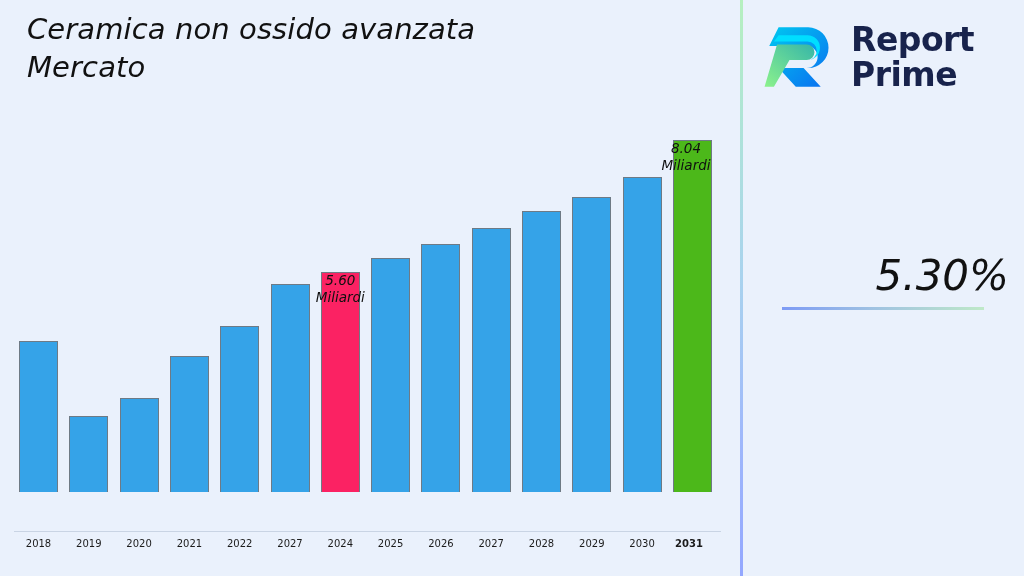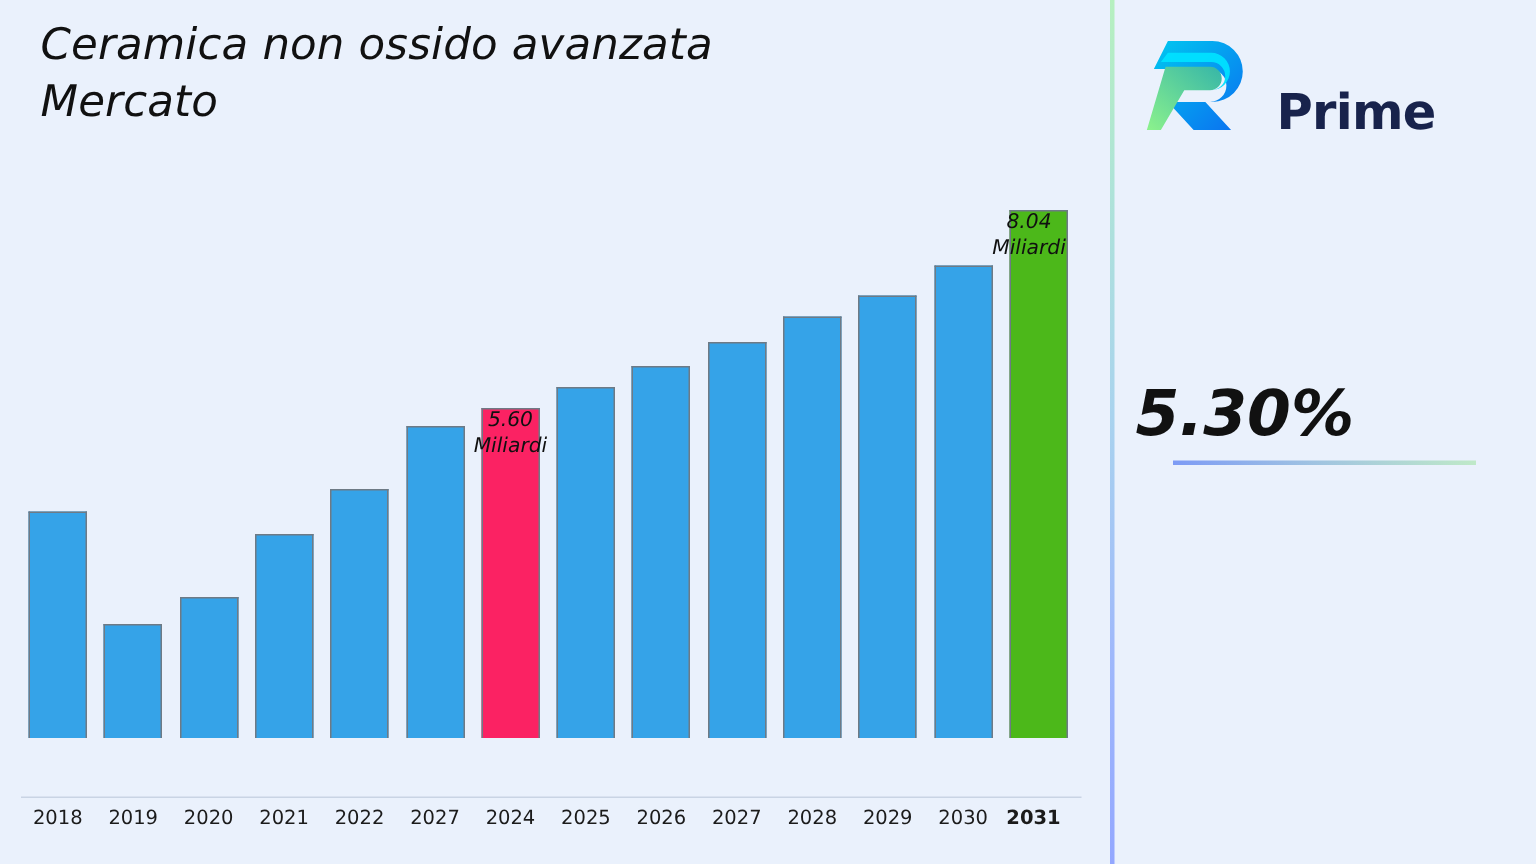--- a/index.html
+++ b/index.html
@@ -89,21 +89,21 @@
     top: 538px;
     width: 740px;
     height: 30px;
   }
   .x-tick {
     position: absolute;
     top: 0;
     width: 60px;
     text-align: center;
     font-family: "DejaVu Sans", sans-serif;
-    font-size: 13px;
+    font-size: 10px;
     color: #1b1b1b;
   }
 
   
   #divider {
     position: absolute;
     left: 740px;
     top: 0;
     width: 3px;
     height: 576px;
@@ -141,22 +141,21 @@
     line-height: 35px;
     color: #18234c;
     letter-spacing: -0.5px;
   }
 
   #cagr-block {
     position: absolute;
     left: 14px;
     top: 252px;
     width: 252px;
-    text-align: left;
-    font-weight: bold;
+    text-align: right;
   }
   #cagr-value {
     font-family: "DejaVu Sans", sans-serif;
     font-style: italic;
     font-size: 42px;
     line-height: 48px;
     color: #111111;
   }
   #cagr-rule {
     margin: 7px auto 6px auto;
@@ -244,21 +243,21 @@
           </defs>
 
           <path d="M20 12 H58 A26 26 0 0 1 58 64 H52 L74 88 H42 L20 64 H56 A14 14 0 0 0 56 36 H8 Z" fill="url(#gblue)"></path>
 
           <path d="M20 22 H57 A16 16 0 0 1 57 54 H30 L20 54 H57 A8 8 0 0 0 57 30 H14 Z" fill="#00e0ff" opacity="0.95"></path>
 
           <path d="M18 34 H56 A10 10 0 0 1 56 54 H34 L14 88 H2 L18 34 Z" fill="url(#ggreen)"></path>
         </svg>
       </span>
       <span id="logo-wordmark">
-        <br>
+        <span>Report</span><br>
         <span>Prime</span>
       </span>
     </div>
 
     <div id="cagr-block">
       <div id="cagr-value">5.30%</div>
       <div id="cagr-rule"></div>
     </div>
 
   </div>

